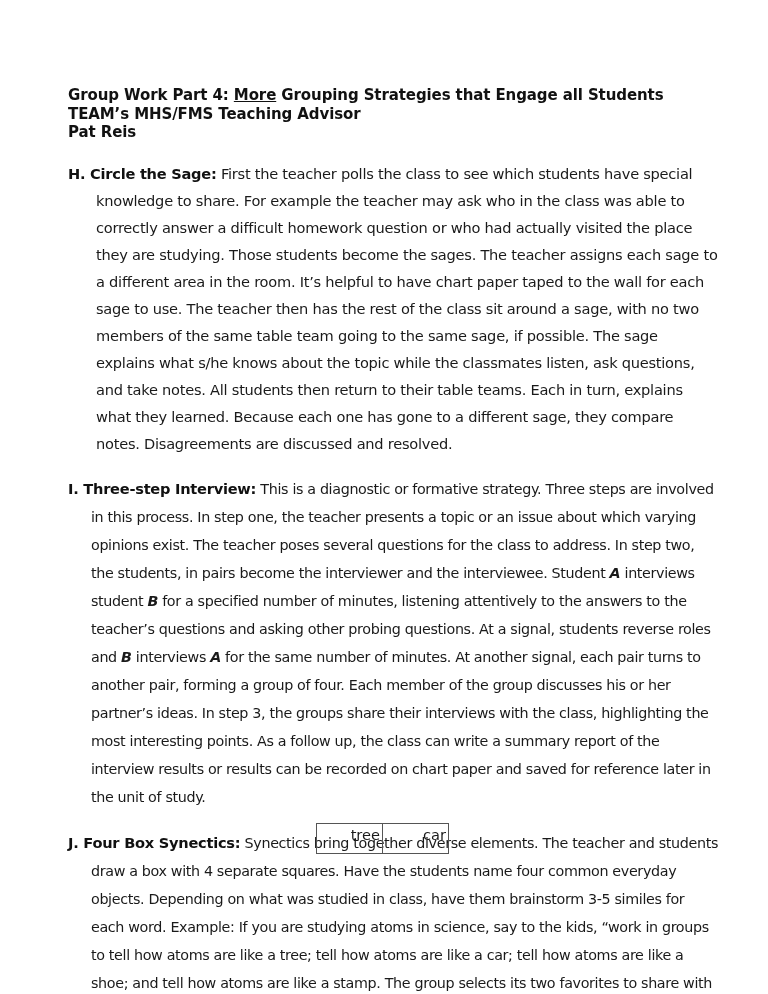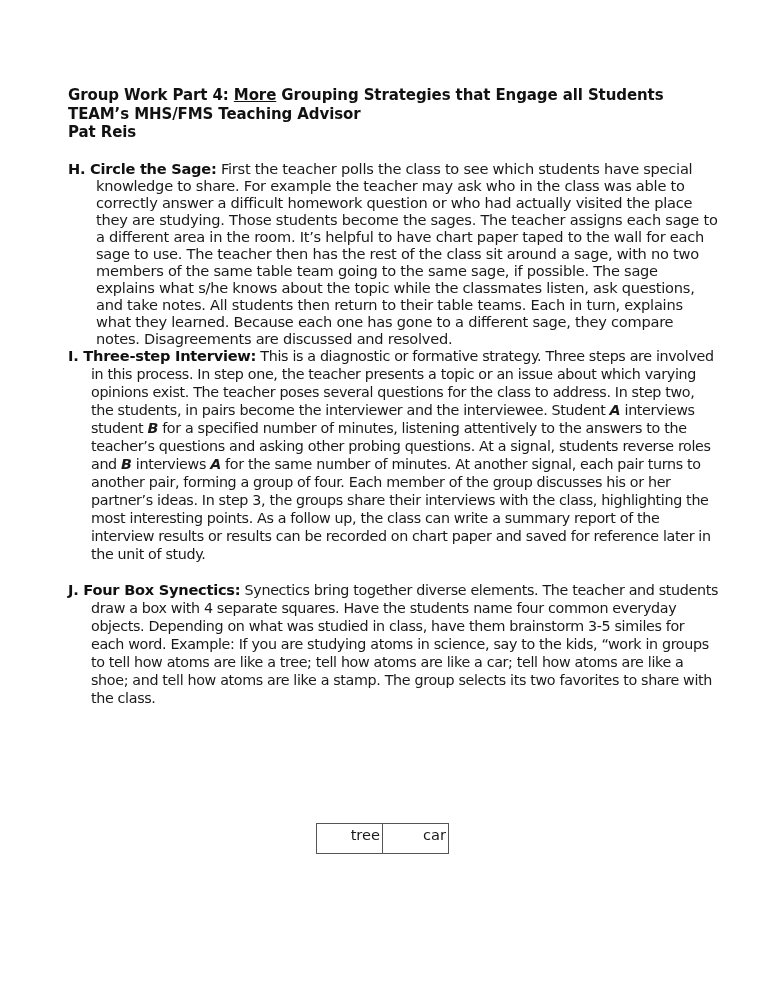--- a/index.html
+++ b/index.html
@@ -1,24 +1,24 @@
 <!DOCTYPE html>
 <html><head>
 <meta charset="utf-8">
 <style>
   html, body { margin: 0; padding: 0; background: #ffffff; }
   body { width: 768px; height: 994px; position: relative; overflow: hidden;
          font-family: "DejaVu Sans", sans-serif; color: #1a1a1a; }
   .page { position: absolute; left: 68px; top: 86px; width: 650px; }
   .hdr { font-weight: bold; font-size: 15px; line-height: 18.5px; color: #111; letter-spacing: -0.1px; }
   .hdr u { text-decoration: underline; }
-  .section { position: relative; font-size: 14.6px; line-height: 17px; letter-spacing: -0.25px; }
+  .section { position: relative; font-size: 14.6px; line-height: 27px; letter-spacing: -0.25px; }
   .section .label { font-weight: bold; color: #111; }
   .sec-h { margin-top: 18px; padding-left: 28px; text-indent: -28px; }
-  .sec-i { padding-left: 23px; text-indent: -23px; }
+  .sec-i { margin-top: 18px; padding-left: 23px; text-indent: -23px; }
   .sec-j { margin-top: 18px; padding-left: 23px; text-indent: -23px; }
   .sec-i .body, .sec-j .body { font-size: 14.3px; letter-spacing: -0.35px; }
   b.em { font-weight: bold; font-style: italic; }
   .box-table { position: absolute; left: 316px; top: 823px; border-collapse: collapse; font-size: 14.6px; }
   .box-table td { border: 1px solid #555; width: 61px; height: 27px; text-align: right; vertical-align: top; padding: 2px 2px 0 2px; }
   .box-table tr:nth-child(2) td { height: 36px; }
 </style>
 </head>
 <body>
 

